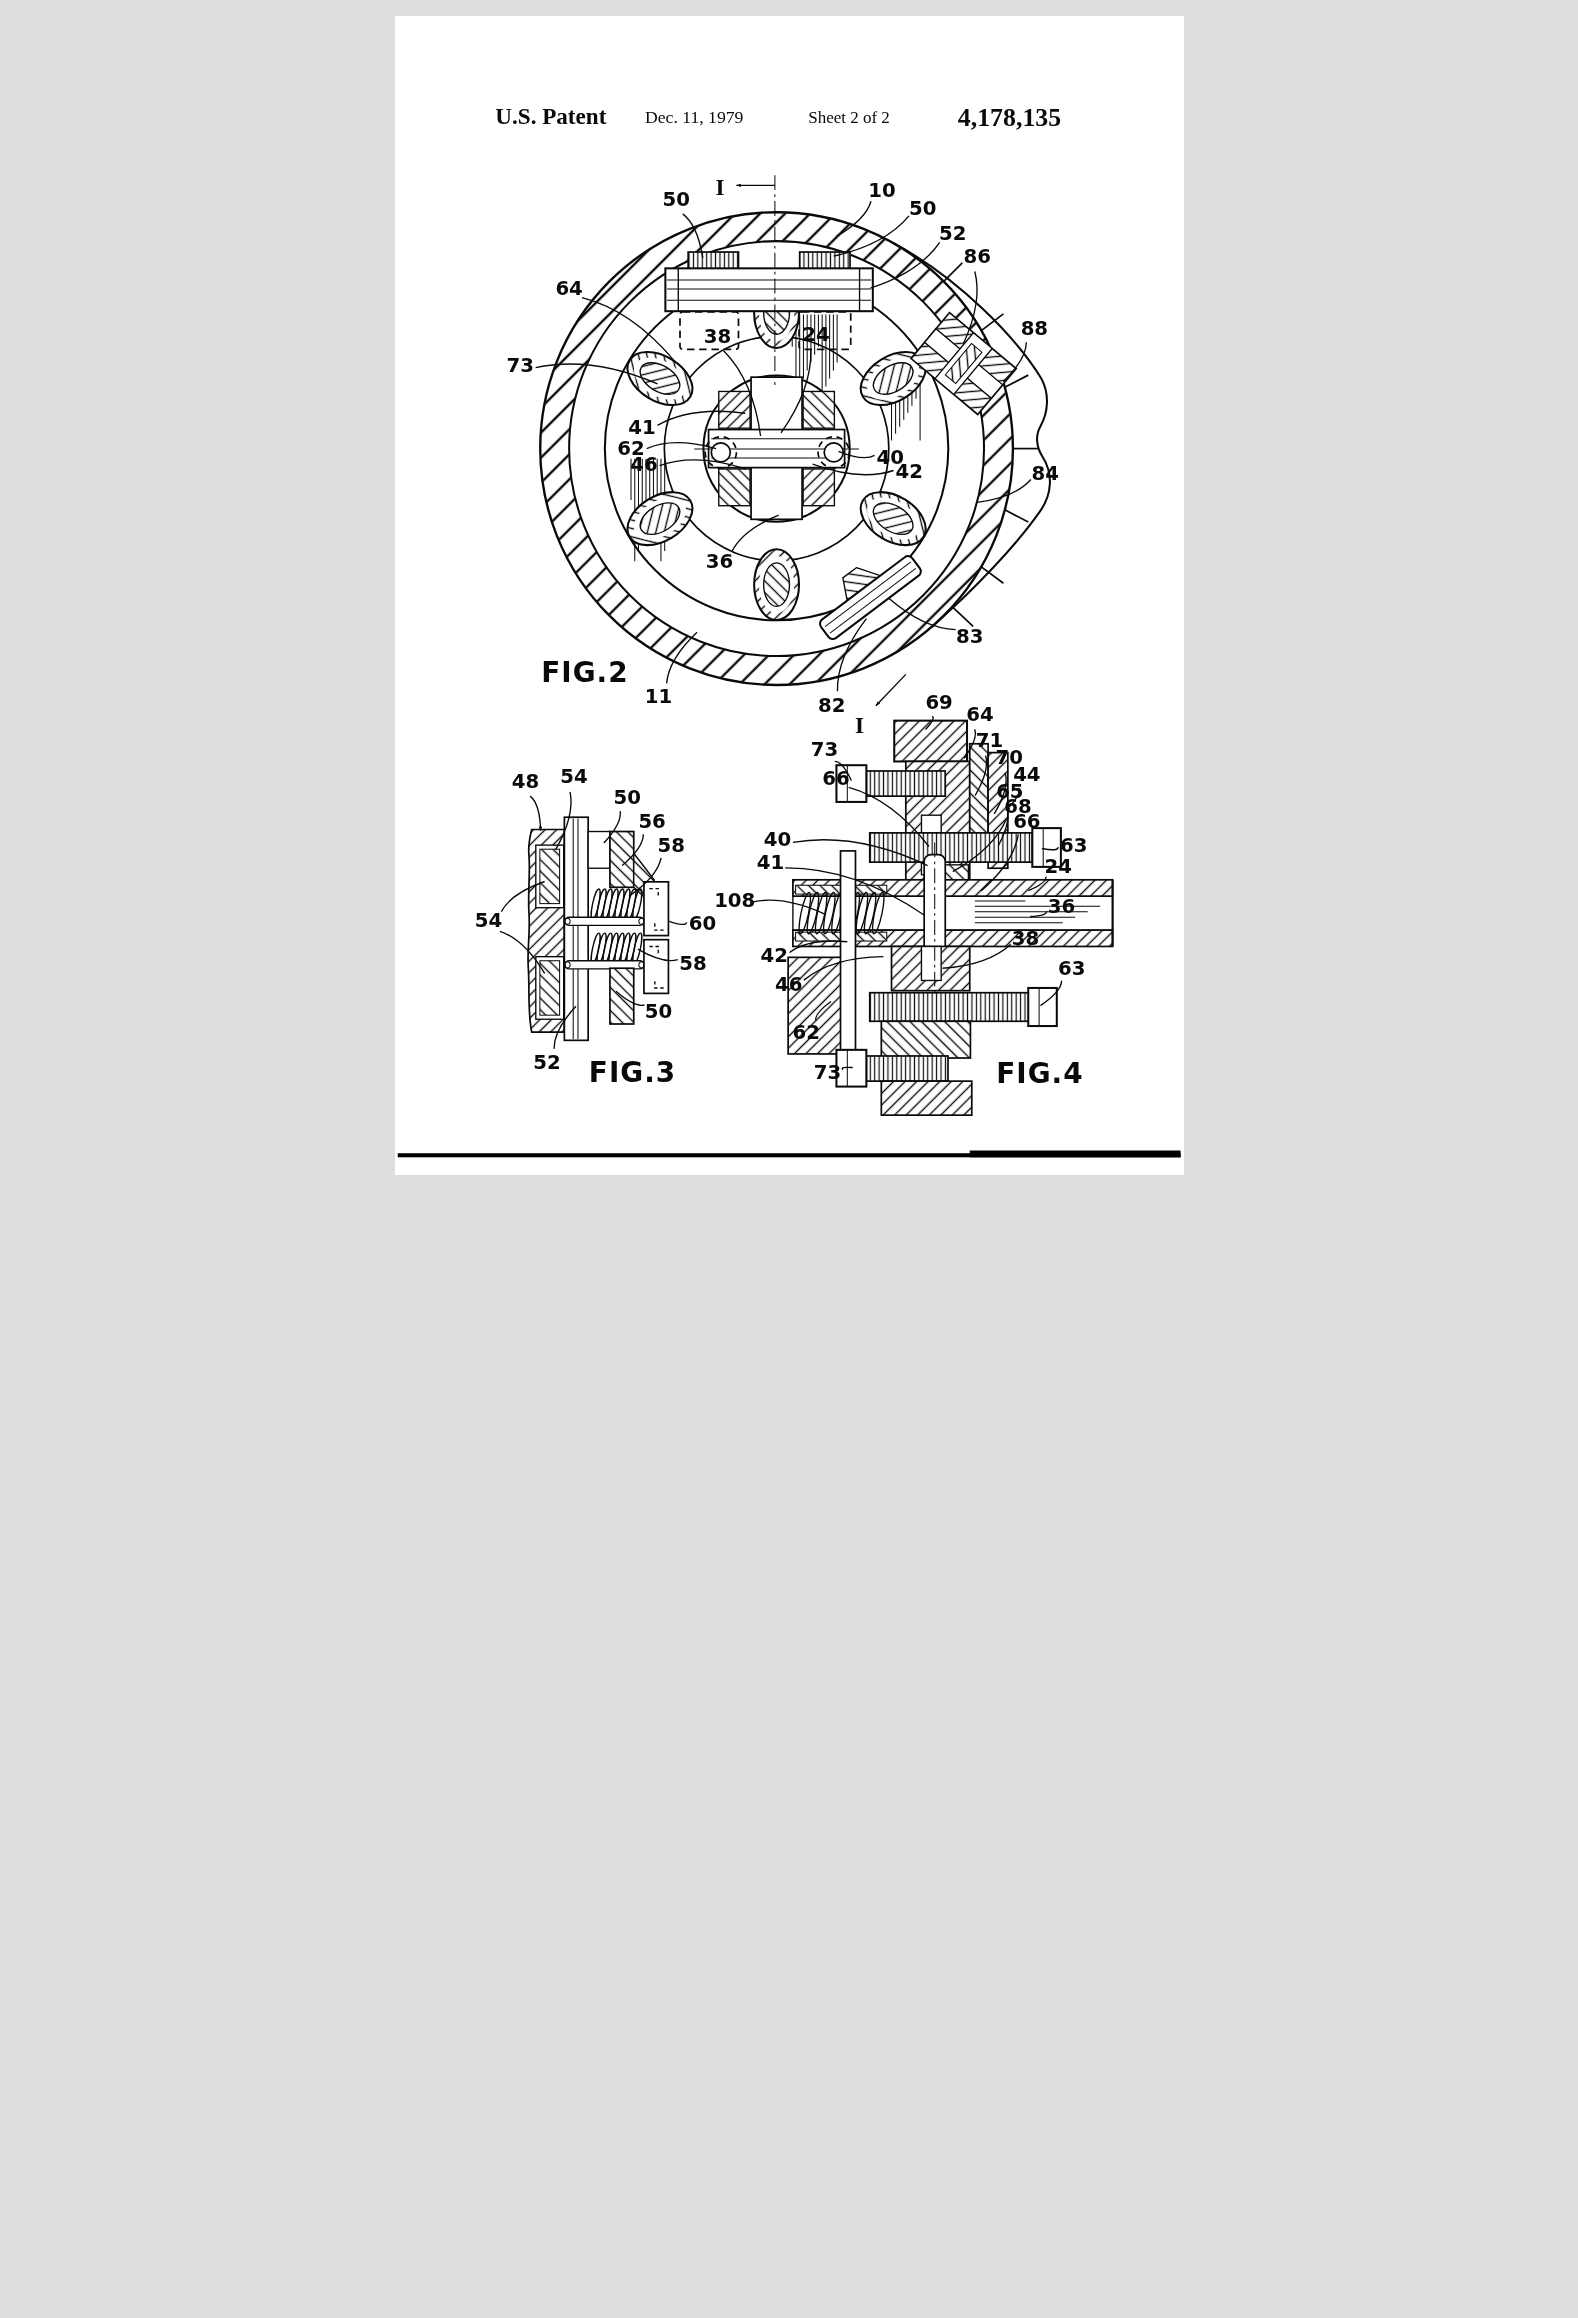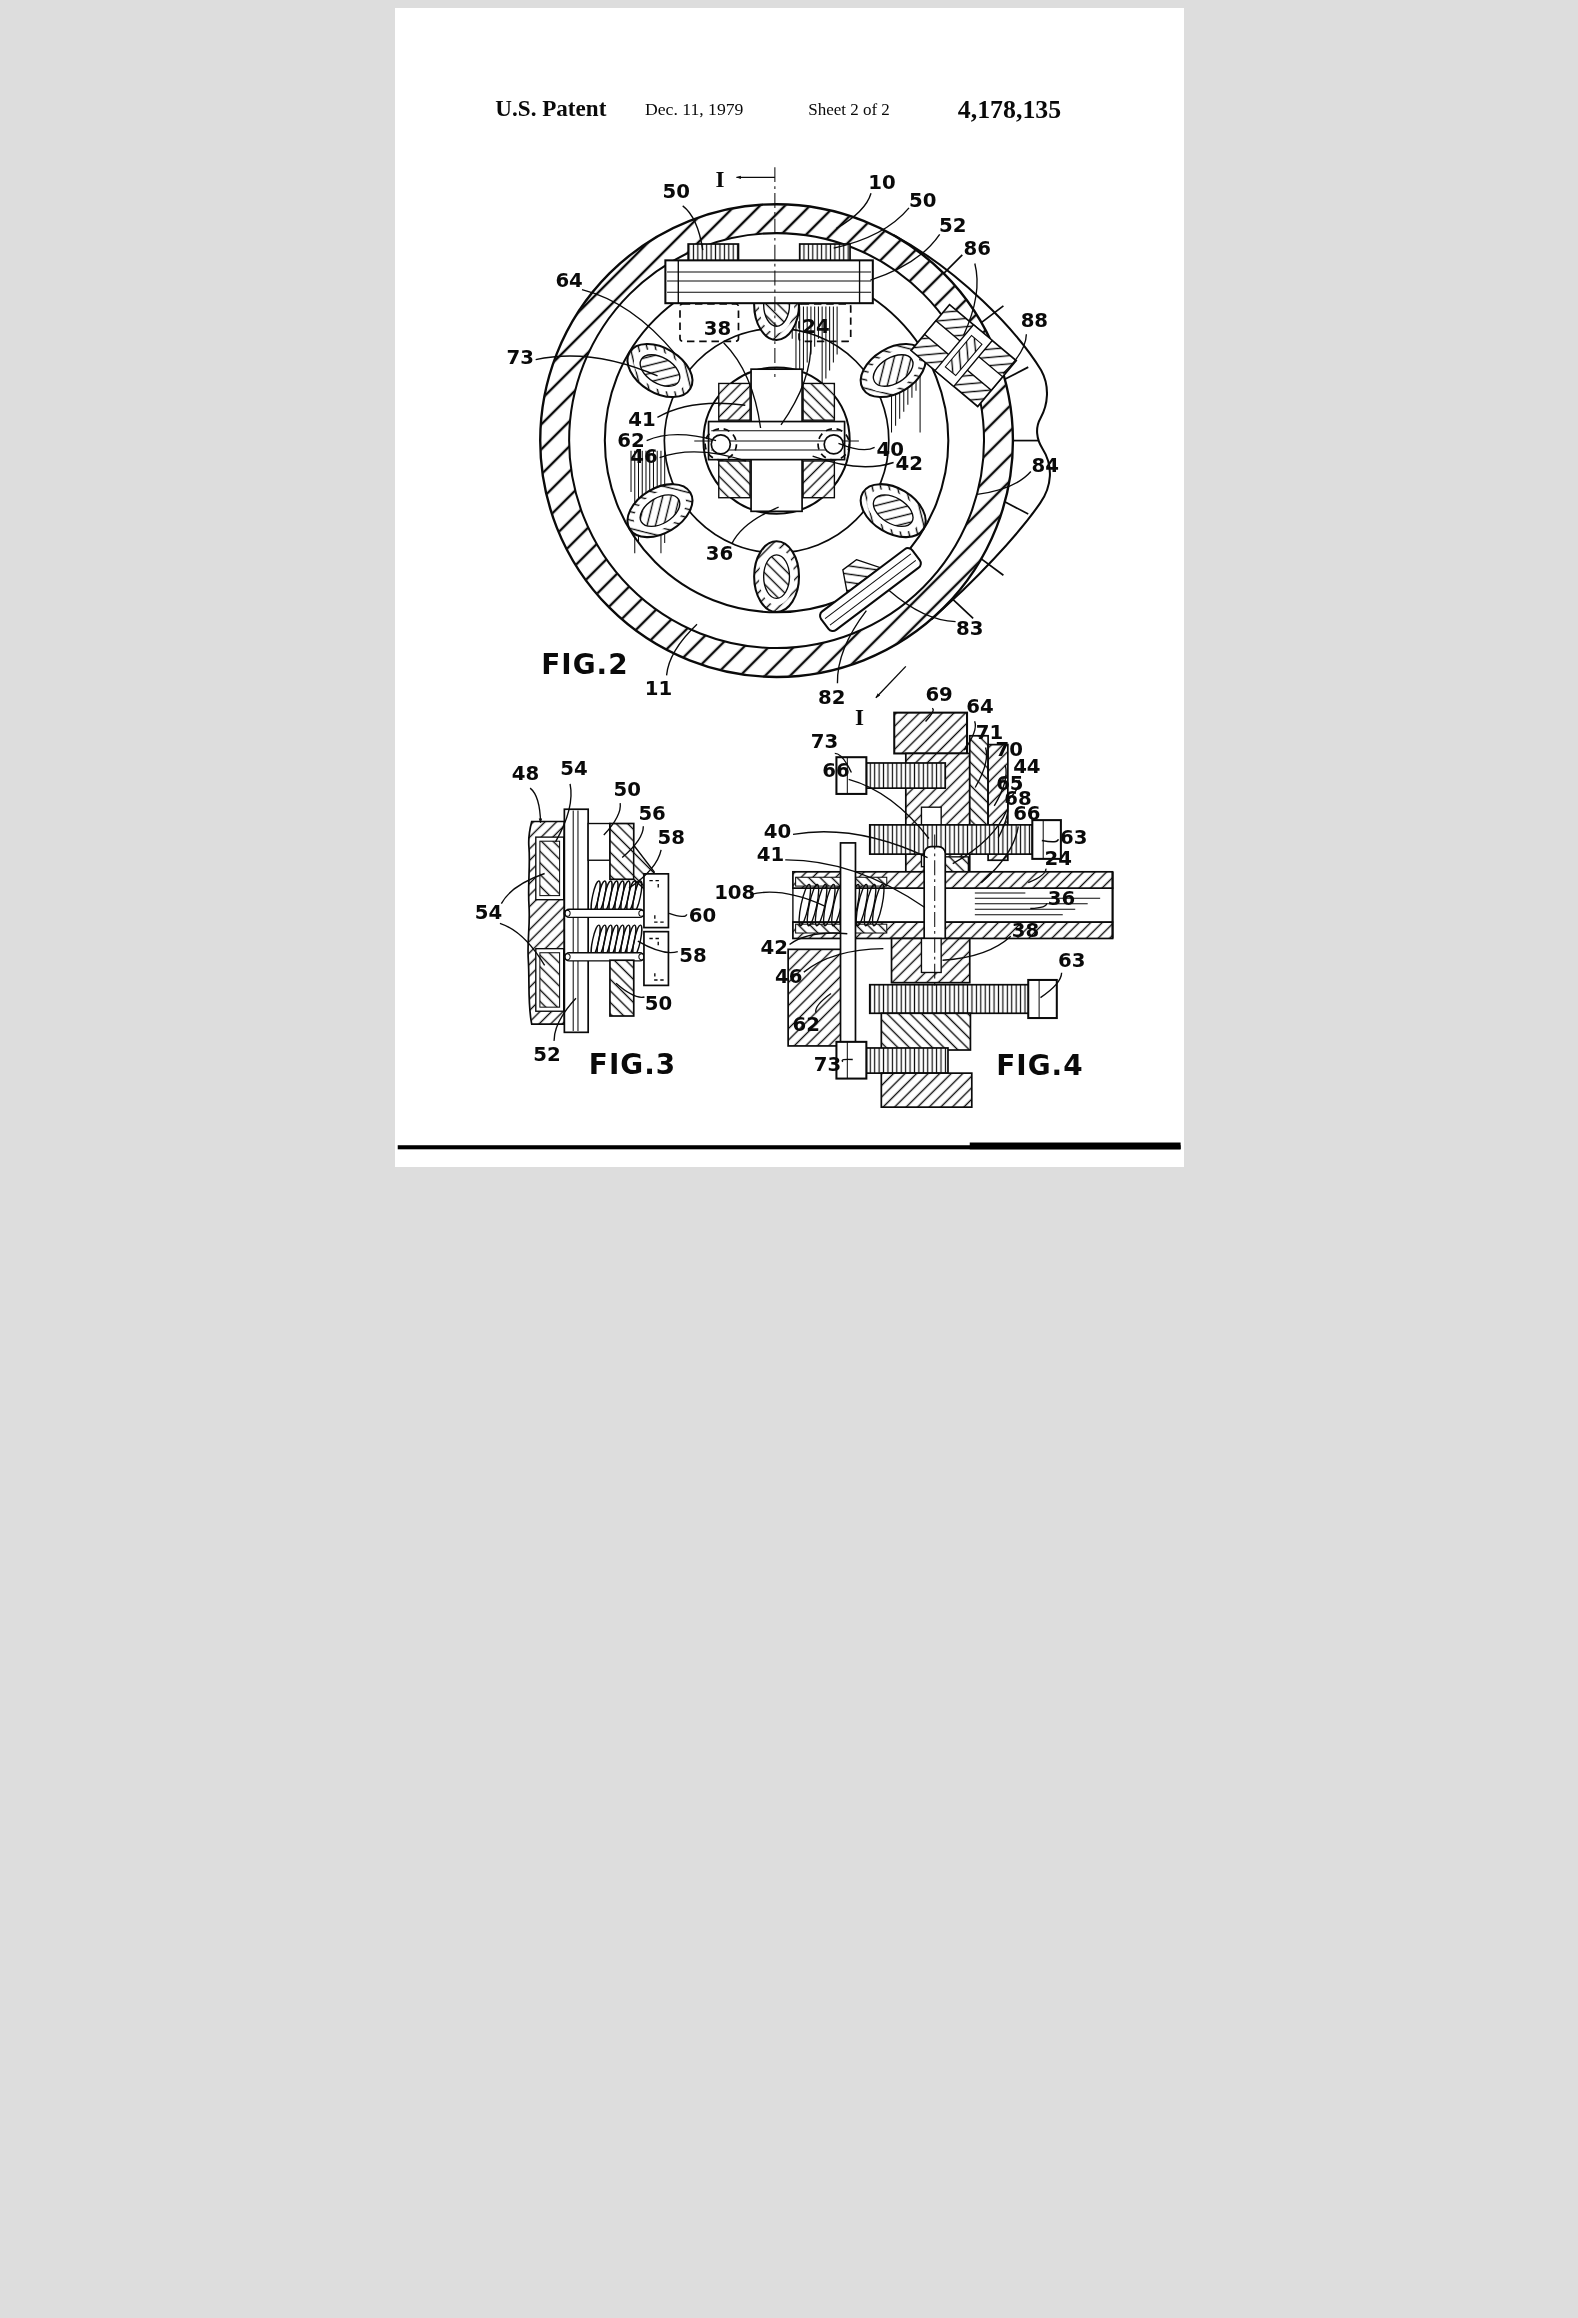--- a/index.html
+++ b/index.html
@@ -1,16 +1,16 @@
 <!DOCTYPE html>
 <html style="font-size:11px"><head>
 <meta charset="utf-8">
 <style>
   html,body{margin:0;padding:0;background:#ddd;}
-  .sheet{display:block;width:100%;max-width:789px;margin:8px auto;background:#fff;}
+  .sheet{display:block;width:100%;max-width:789px;margin:16px auto;background:#fff;}
   svg{display:block;width:100%;height:auto;background:#fff;}
   text{fill:#0a0a0a;}
   .hdr-title{font:700 68px "Liberation Serif",serif;}
   .hdr-date{font:400 52px "Liberation Serif",serif;}
   .hdr-sheet{font:400 50px "Liberation Serif",serif;}
   .hdr-num{font:700 76px "Liberation Serif",serif;}
   .cap{font:800 82px "DejaVu Sans",sans-serif;letter-spacing:3px;}
   .ref{font:600 58px "DejaVu Sans",sans-serif;text-anchor:middle;dominant-baseline:central;}
   .roman{font:700 68px "Liberation Serif",serif;text-anchor:middle;dominant-baseline:central;}
   .leader{fill:none;stroke:#0a0a0a;stroke-width:4;}

